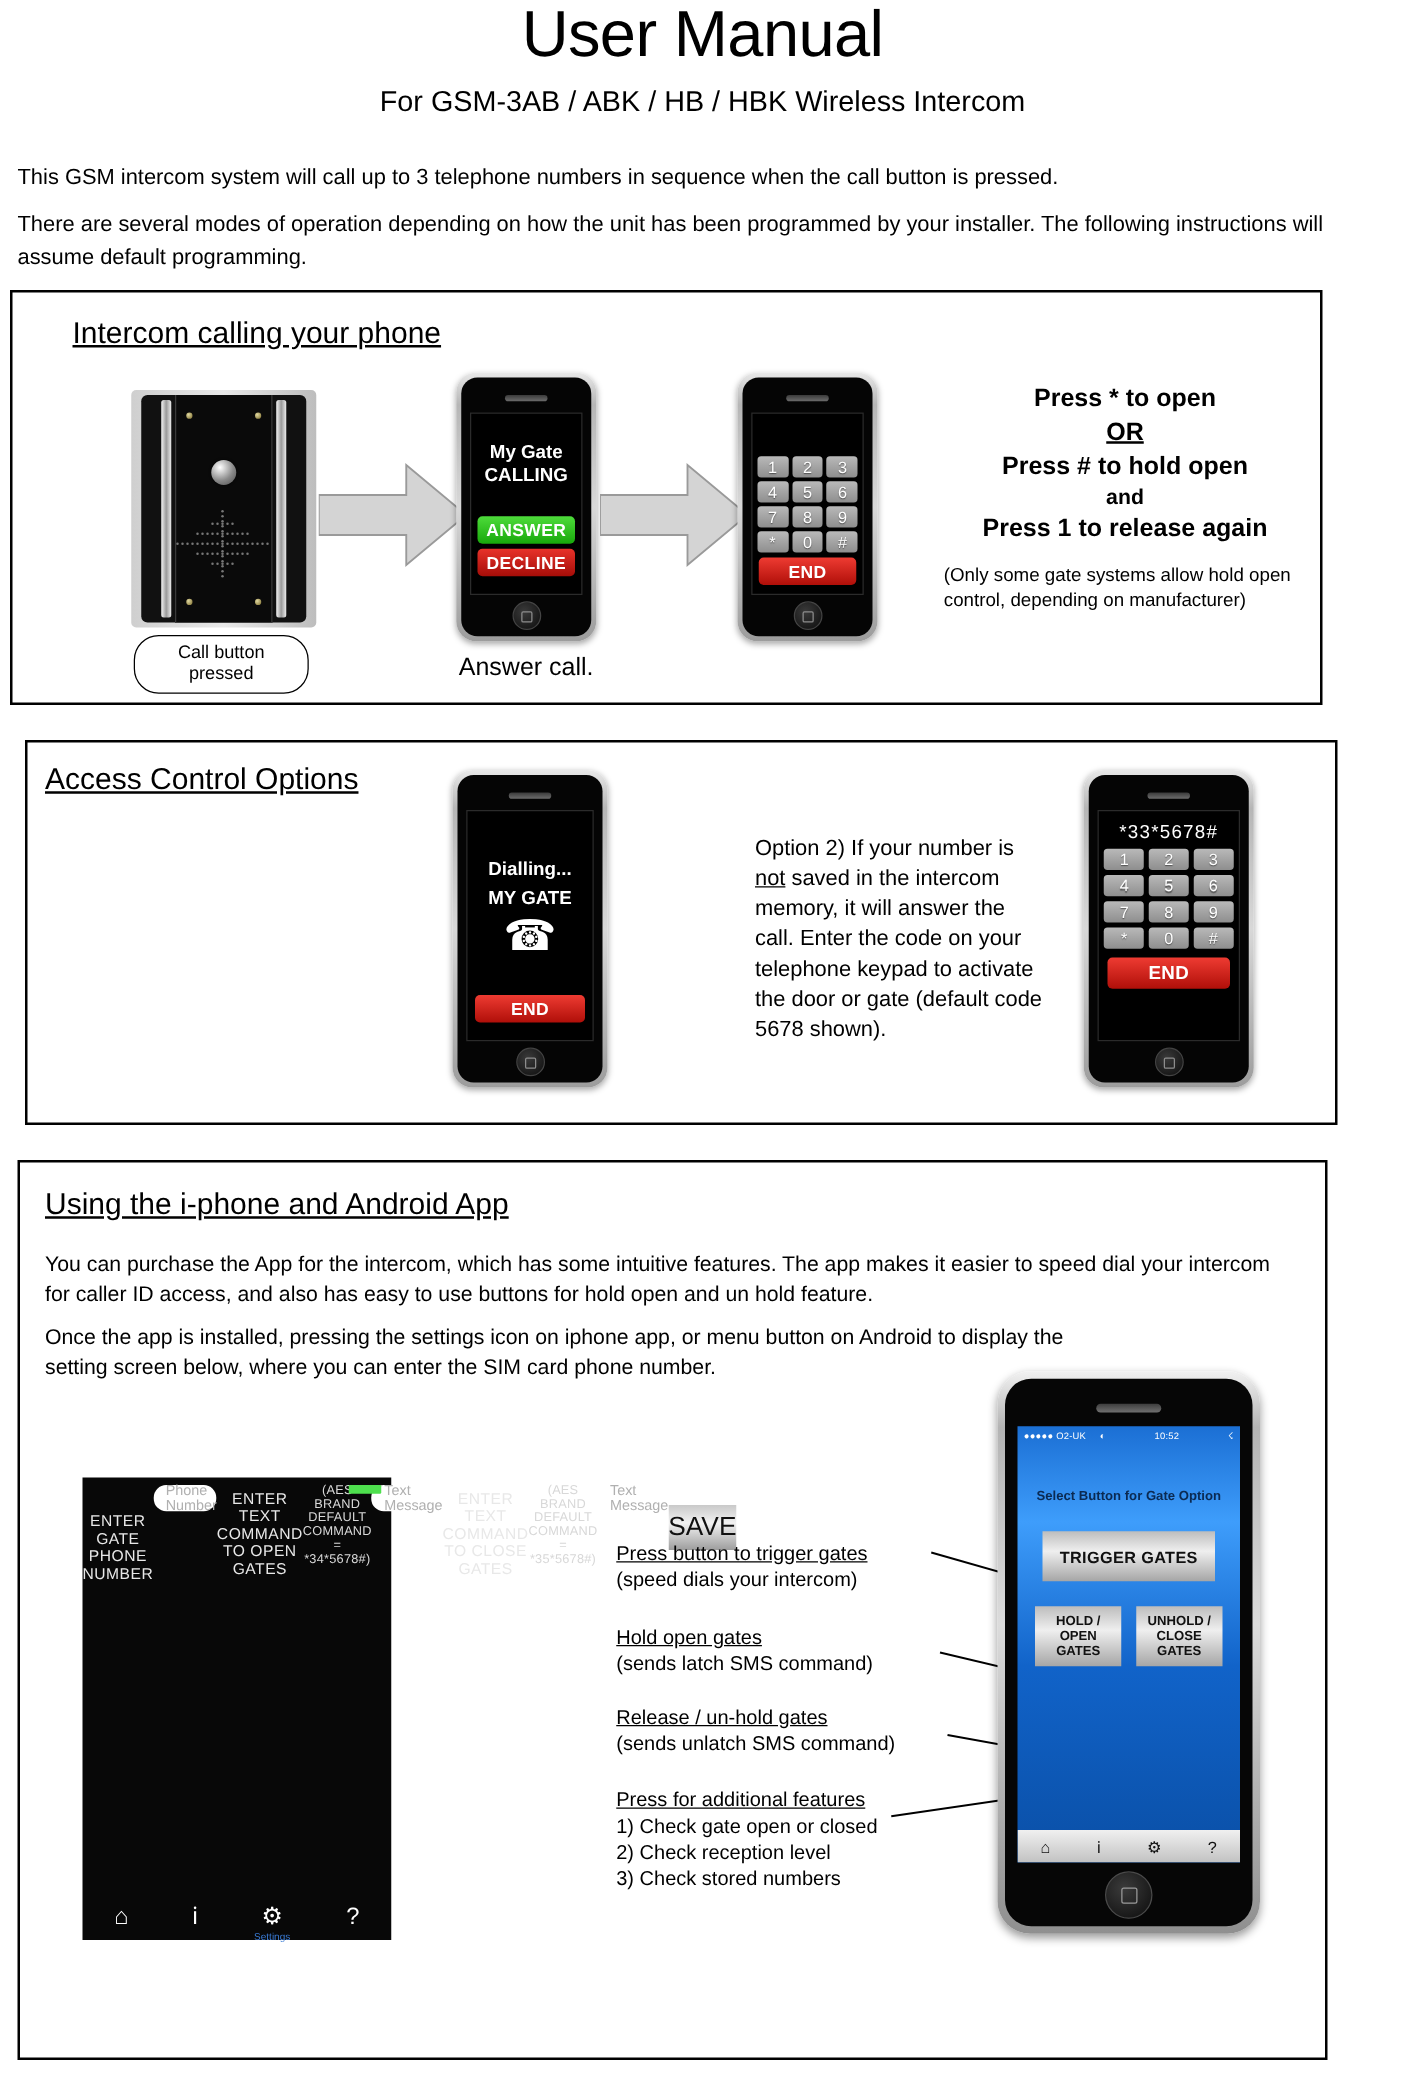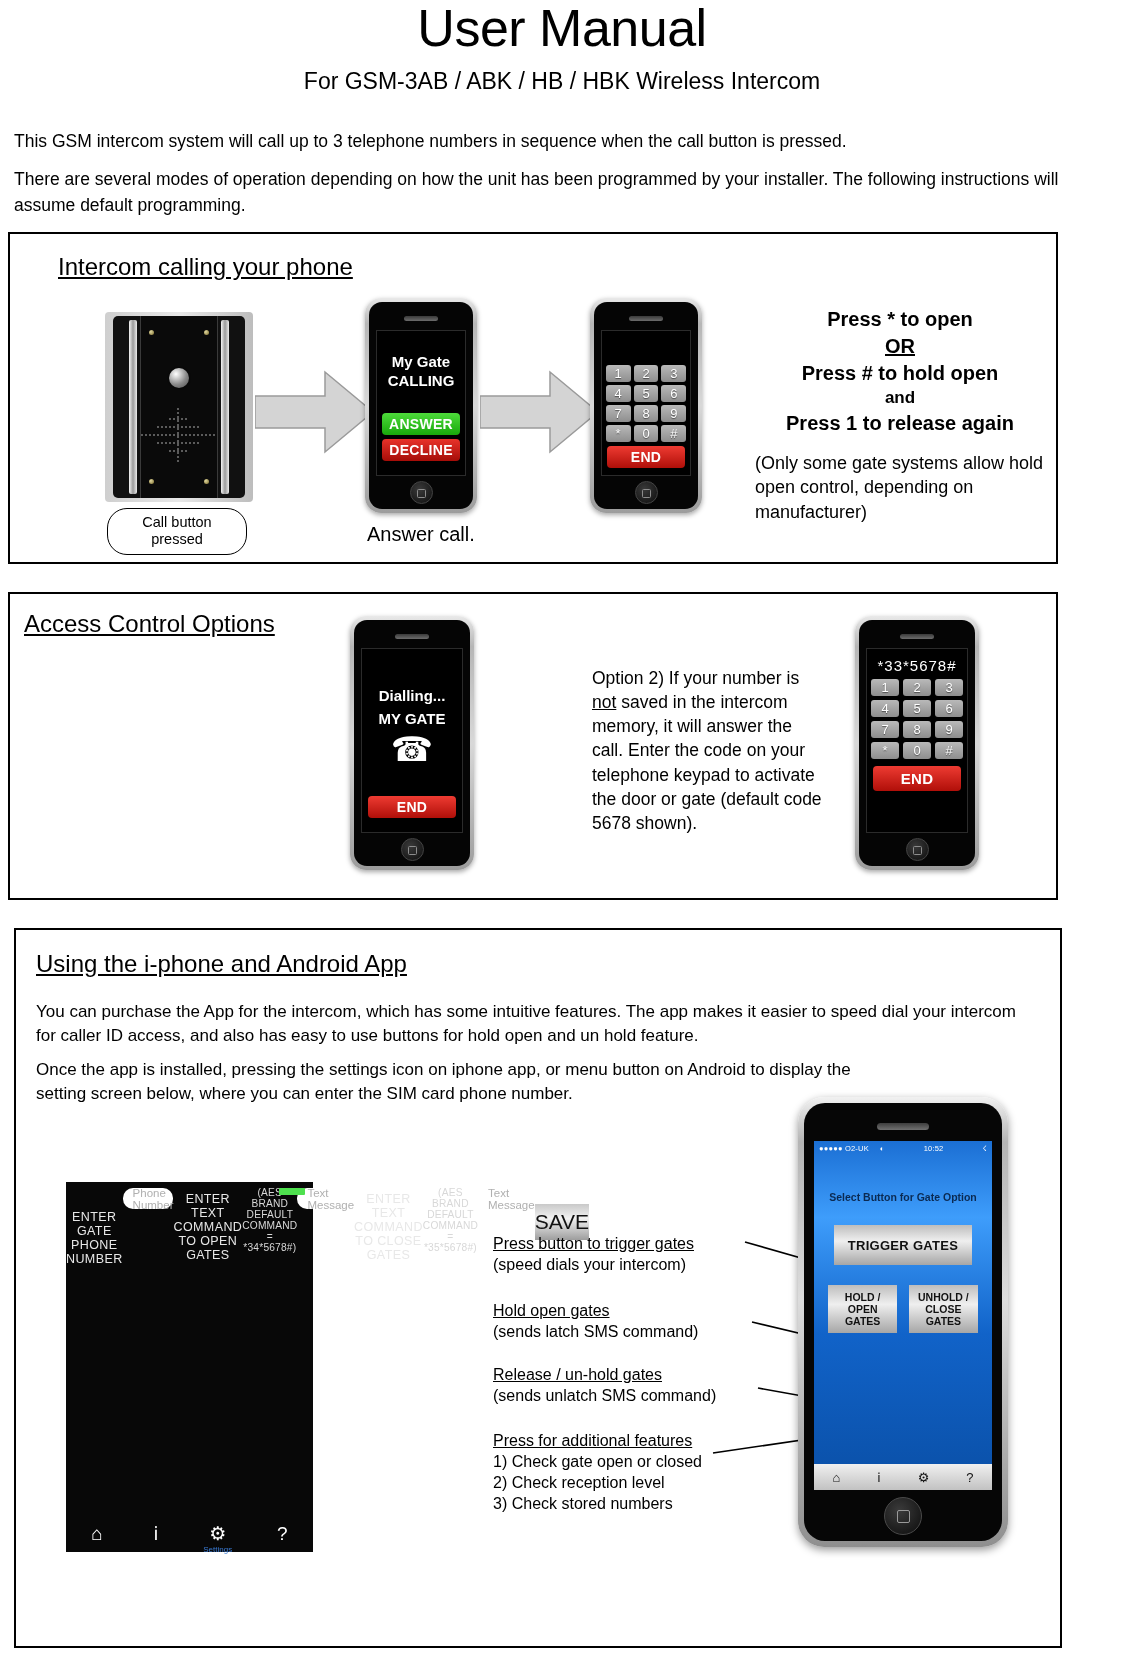--- a/index.html
+++ b/index.html
@@ -158,21 +158,21 @@
     text-shadow: 0 1px 1px rgba(0,0,0,.5);
   }
   .dialed-code { color: #fff; font-size: 15px; text-align: center; letter-spacing: 1px; }
 
   .handset {
     color: #fff; font-size: 34px; text-align: center; line-height: 1;
   }
 
   .big-instr { font-size: 20px; font-weight: bold; line-height: 1.35; text-align: center; }
   .big-instr .or { text-decoration: underline; }
-  .note { font-size: 18px; line-height: 1.35; }
+  .note { font-size: 15px; line-height: 1.35; }
   .body-txt { font-size: 17px; line-height: 1.4; }
   .opt-txt { font-size: 17.5px; line-height: 1.38; }
   .opt-txt u { text-decoration: underline; }
 
   
   .app-shot {
     position: absolute;
     background: #080808;
     display: flex; flex-direction: row; align-items: flex-start;
   }
@@ -421,21 +421,21 @@
       <div>Press * to open</div>
       <div class="or">OR</div>
       <div>Press # to hold open</div>
       <div style="font-size:17px;">and</div>
       <div>Press 1 to release again</div>
     </div>
     <div class="note" style="margin-top:14px;">(Only some gate systems allow hold open control, depending on manufacturer)</div>
   </div>
 </div>
 
-<div class="box" style="left:8px; top:592px; width:1050px; height:308px;">
+<div class="box" style="left:20px; top:592px; width:1050px; height:308px;">
 
   <div class="sec-heading" style="position:absolute;left:14px;top:16px;">Access Control Options</div>
 
 
   <div class="iphone" style="position:absolute;left:340px;top:22px;width:124px;height:254px;">
     <div class="iphone-inner">
       <div class="earpiece"></div>
       <div class="screen" style="justify-content:center;padding:8px 0;align-items:center;">
         <div style="flex:1;display:flex;flex-direction:column;align-items:center;justify-content:center;gap:4px;">
           <div class="caller-name">Dialling...</div>
@@ -445,21 +445,21 @@
         <div class="soft-btn end" style="margin-bottom:6px;">END</div>
       </div>
       <div class="home-btn"></div>
     </div>
   </div>
 
   <div class="opt-txt" style="position:absolute;left:582px;top:72px;width:235px;">
     <span>Option 2) If your number is </span><u>not</u><span> saved in the intercom memory, it will answer the call. Enter the code on your telephone keypad to activate the door or gate (default code 5678 shown).</span>
   </div>
 
-  <div class="iphone" style="position:absolute;left:845px;top:22px;width:124px;height:254px;">
+  <div class="iphone" style="position:absolute;left:845px;top:22px;width:136px;height:254px;">
     <div class="iphone-inner">
       <div class="earpiece"></div>
       <div class="screen" style="justify-content:flex-start;padding:8px 0 7px;align-items:center;gap:5px;">
         <div class="dialed-code">*33*5678#</div>
         <div class="keypad" id="kp2" style="gap:4px;">
             <div class="key">1</div>
             <div class="key">2</div>
             <div class="key">3</div>
             <div class="key">4</div>
             <div class="key">5</div>

